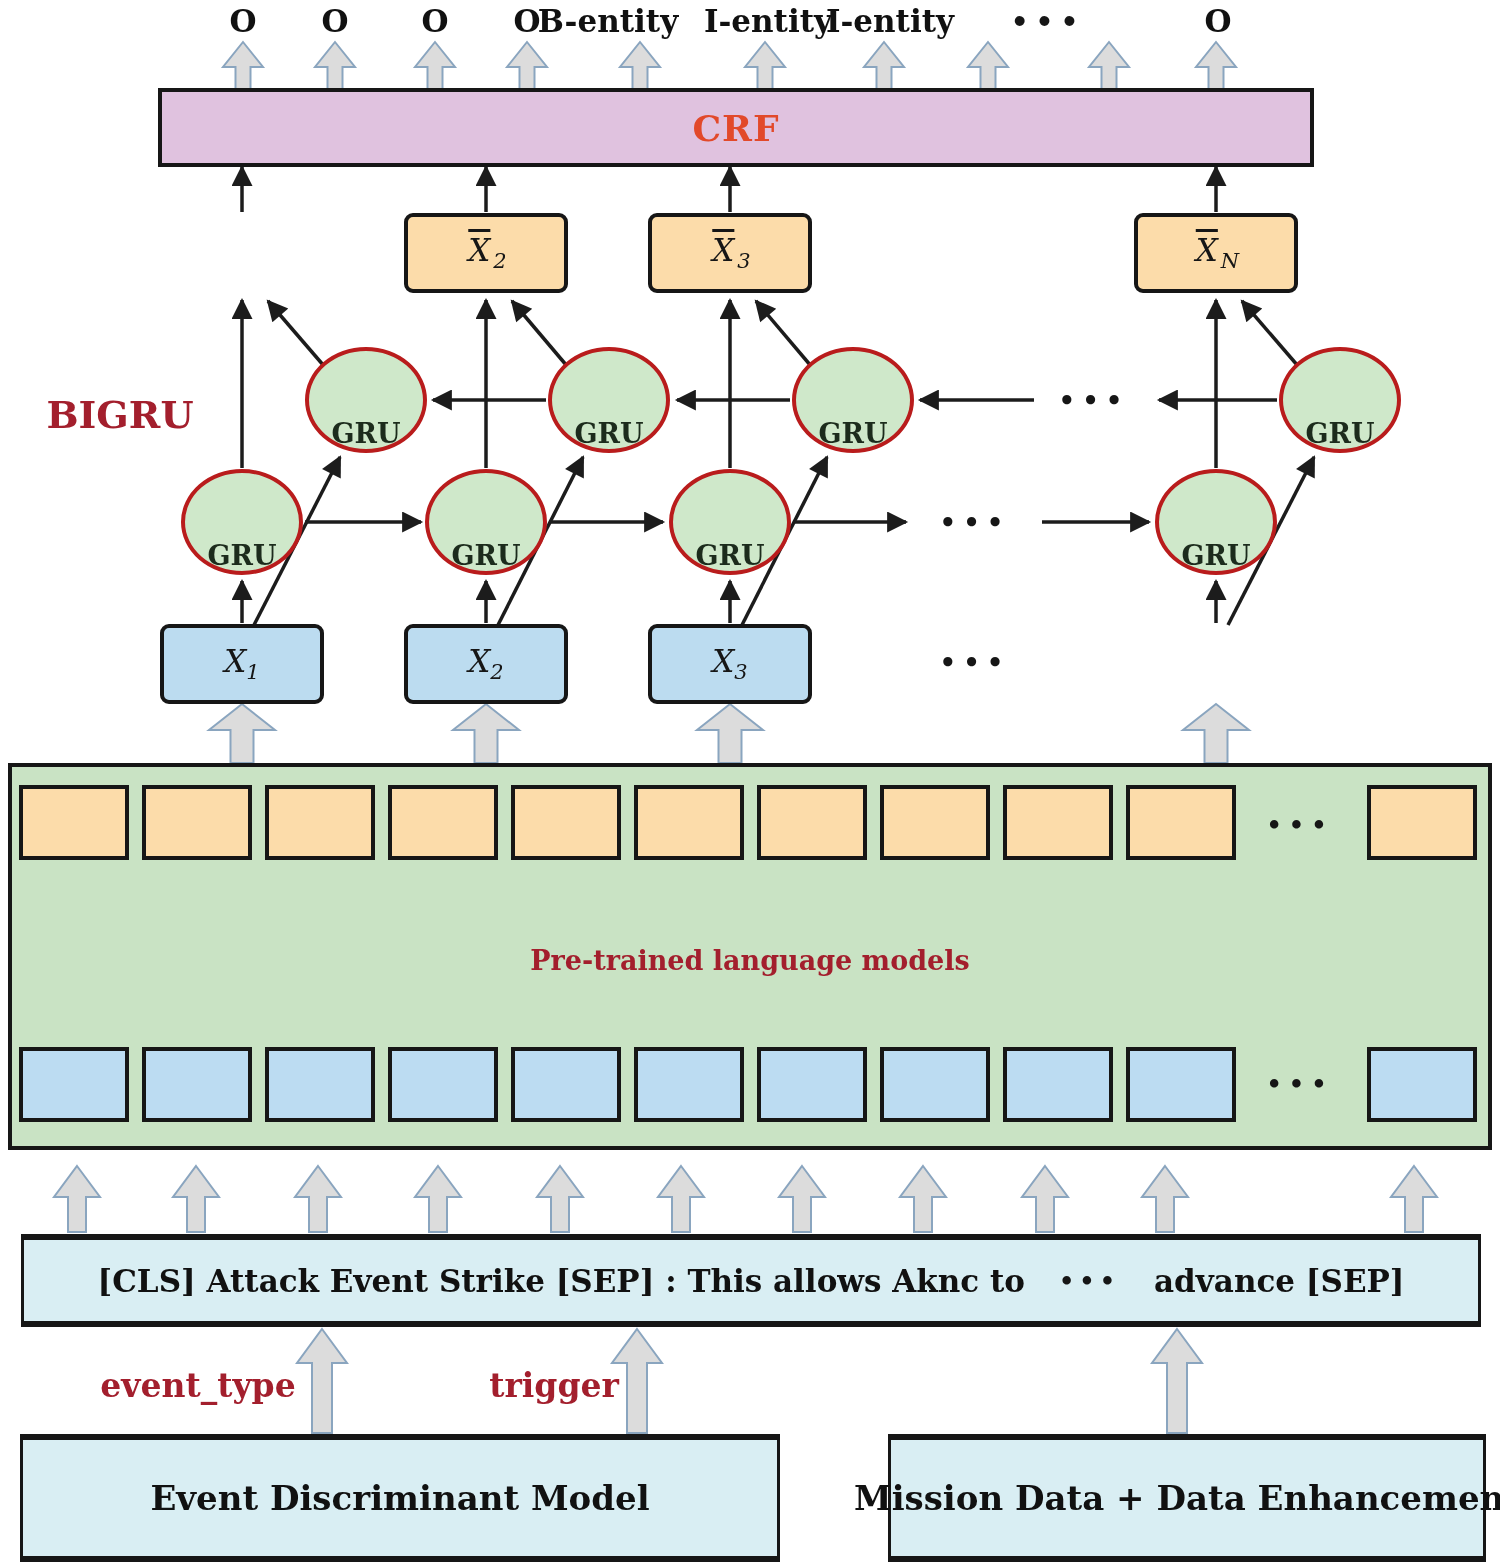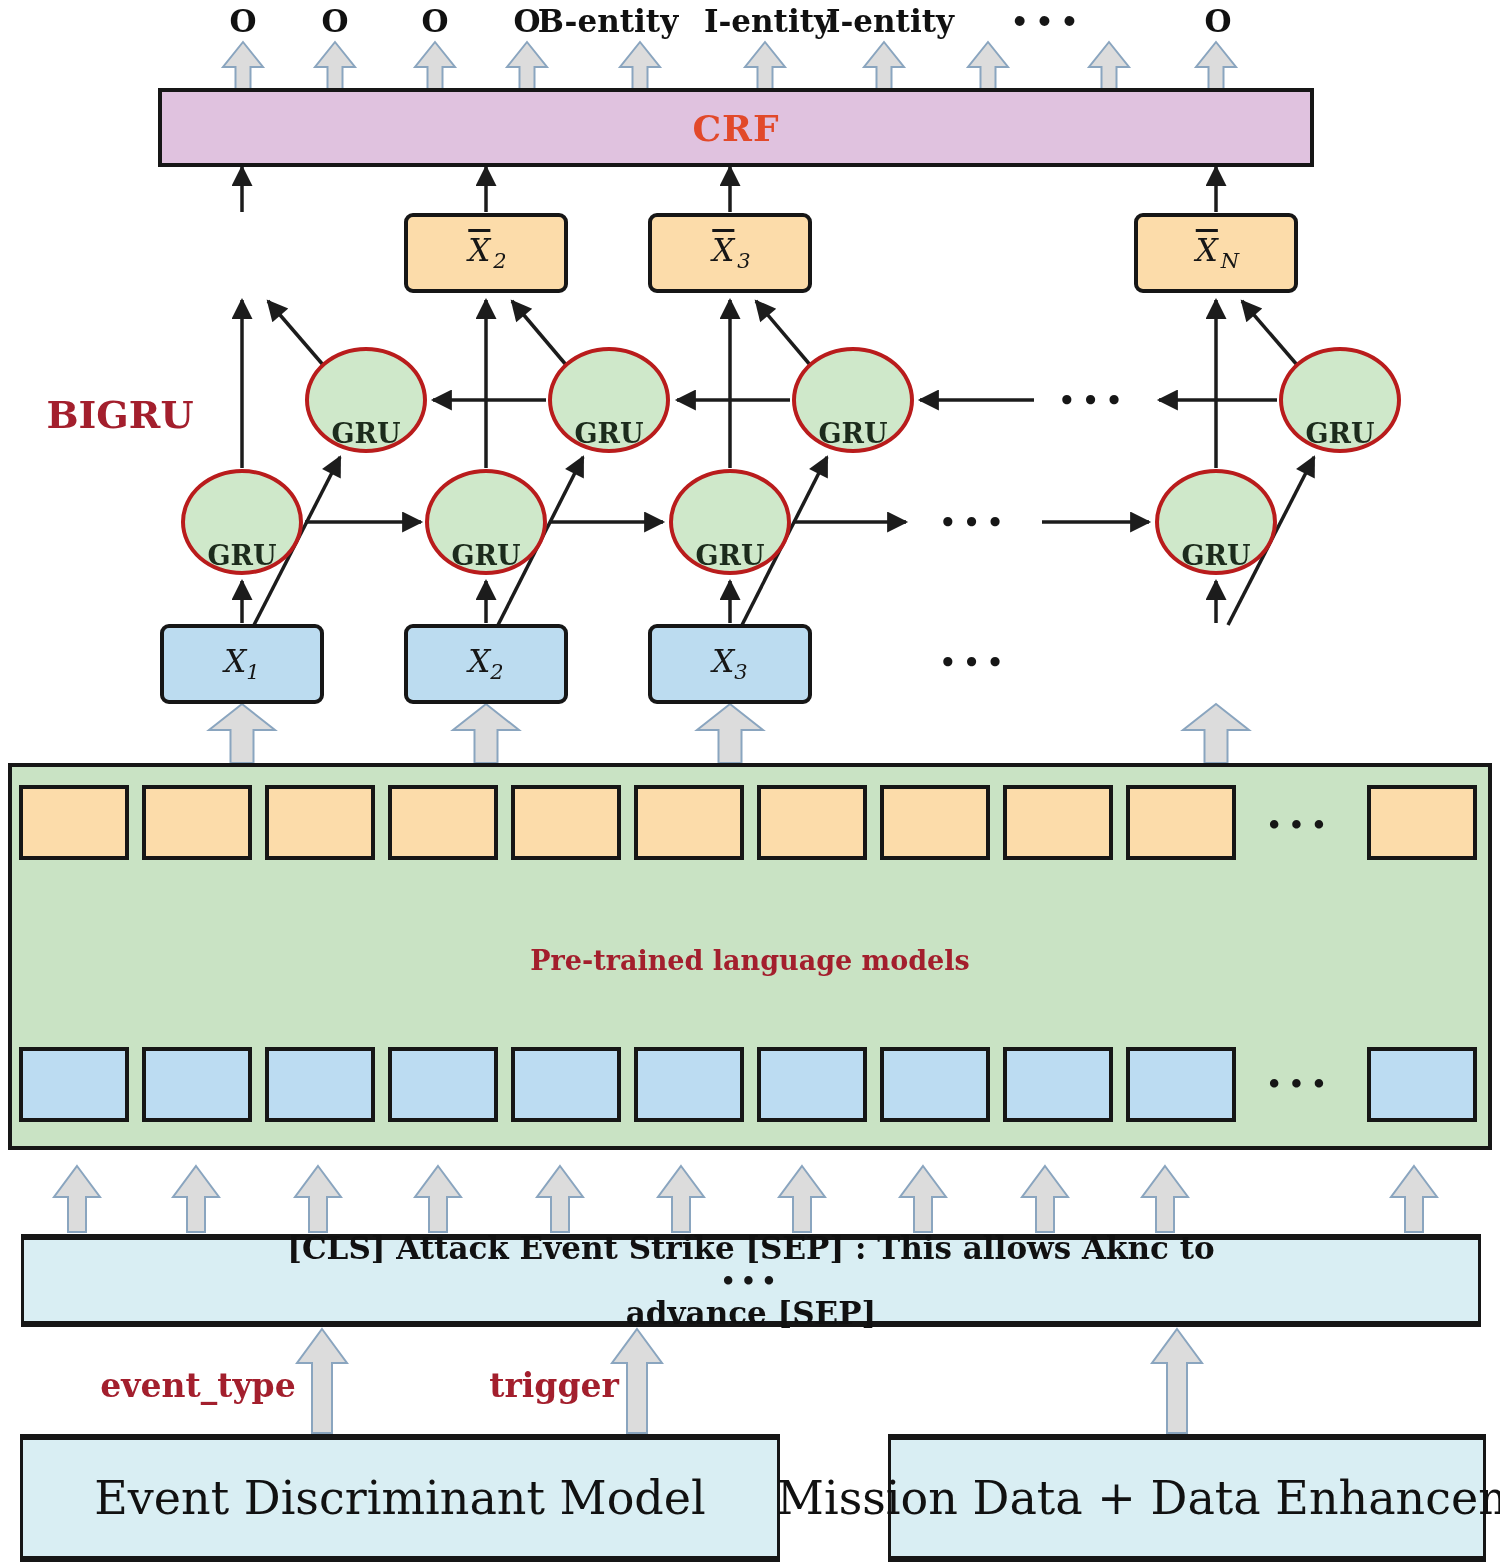--- a/index.html
+++ b/index.html
@@ -32,29 +32,29 @@
        background:var(--gru-fill);display:flex;align-items:flex-end;justify-content:center;
        box-sizing:border-box;}
   .gru span{font-weight:bold;font-size:27px;color:#1c2b1c;}
   .plm{position:absolute;left:8px;top:763px;width:1484px;height:387px;background:var(--plm-fill);
        border:4px solid #161616;box-sizing:border-box;}
   .plmlabel{position:absolute;left:50%;top:178px;transform:translateX(-50%);
             font-weight:bold;font-size:27px;color:var(--red-text);white-space:nowrap;}
   .cell{position:absolute;border:4px solid #161616;box-sizing:border-box;}
   .clsbox{position:absolute;left:21px;top:1234px;width:1460px;height:93px;background:var(--cyan-fill);
           border:3px solid #161616;border-top-width:6px;border-bottom-width:6px;box-sizing:border-box;
-          display:flex;align-items:center;justify-content:center;flex-direction:column;}
+          display:flex;align-items:center;justify-content:center;}
   .clsbox .t{font-weight:bold;font-size:31px;color:#111;white-space:nowrap;}
   .clsbox .d{font-weight:bold;font-size:24px;letter-spacing:5px;color:#161616;margin:0 34px;}
   .redlabel{position:absolute;transform:translateX(-50%);font-weight:bold;font-size:33px;
             color:var(--red-text);white-space:nowrap;}
   .bottombox{position:absolute;top:1434px;height:128px;background:var(--cyan-fill);
              border:3px solid #161616;border-top-width:6px;border-bottom-width:6px;
              box-sizing:border-box;display:flex;align-items:center;justify-content:center;}
-  .bottombox span{font-weight:normal;font-size:46px;color:#111;white-space:nowrap;text-align:center;}
+  .bottombox span{font-weight:bold;font-size:34px;color:#111;white-space:nowrap;text-align:center;}
   .conn{stroke:#1c1c1c;stroke-width:3.5;}
   .barrow{fill:var(--arrow-fill);stroke:var(--arrow-stroke);stroke-width:2;}
 </style>
 </head>
 <body>
 
 <div id="figure">
 
   <svg id="connectors" width="1500" height="1566">
     <defs>

